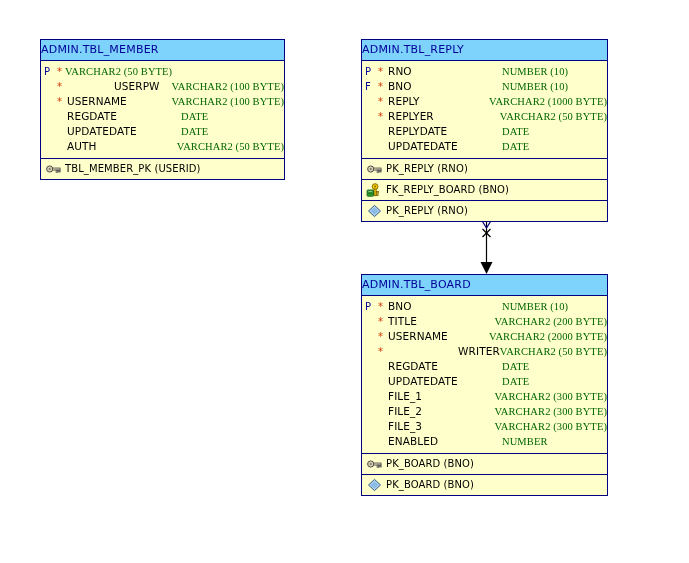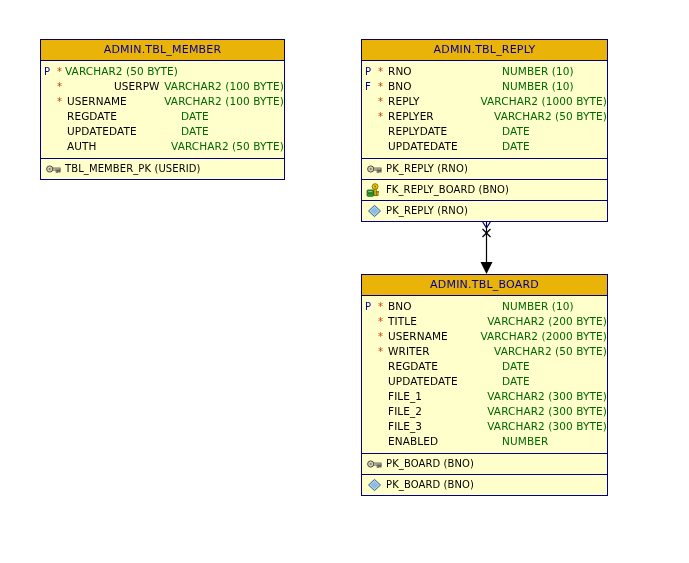--- a/index.html
+++ b/index.html
@@ -16,27 +16,26 @@
   }
 
   
   .entity {
     position: absolute;
     background: #ffffcc;
     border: 1px solid #000080;
     box-sizing: border-box;
   }
   .entity-header {
-    text-align: center;
     color: #000099;
     font-size: 11px;
     line-height: 14px;
     padding: 3px 0 3px 0;
     border-bottom: 1px solid #000080;
-    background: #eab308;
+    background: #7dd3fc;
     letter-spacing: 0.2px;
   }
   .attr-list {
     padding: 3px 0 4px 0;
     border-bottom: 1px solid #000080;
   }
   .attr-row {
     display: flex;
     align-items: center;
     height: 15px;
@@ -64,20 +63,21 @@
   .col-name {
     color: #000000;
     box-sizing: border-box;
     padding-left: 2px;
     letter-spacing: 0.1px;
   }
   .col-type {
     color: #006600;
     box-sizing: border-box;
     letter-spacing: 0.1px;
+    font-family: Liberation Serif, serif;
   }
 
   
   .cons-row {
     display: flex;
     align-items: center;
     height: 20px;
     font-size: 10px;
     line-height: 20px;
     border-bottom: 1px solid #000080;
@@ -269,21 +269,21 @@
         </div>
         <div class="attr-row">
           <span class="col-key"></span>
           <span class="col-star">*</span>
           <span class="col-name" style="width: 116px;">USERNAME</span>
           <span class="col-type">VARCHAR2 (2000 BYTE)</span>
         </div>
         <div class="attr-row">
           <span class="col-key"></span>
           <span class="col-star">*</span>
-          <span class="col-name" style="width: 116px;">WRITER</span>
+          <span class="col-name" style="width: 116px; text-align: right;">WRITER</span>
           <span class="col-type">VARCHAR2 (50 BYTE)</span>
         </div>
         <div class="attr-row">
           <span class="col-key"></span>
           <span class="col-star"></span>
           <span class="col-name" style="width: 116px;">REGDATE</span>
           <span class="col-type">DATE</span>
         </div>
         <div class="attr-row">
           <span class="col-key"></span>

